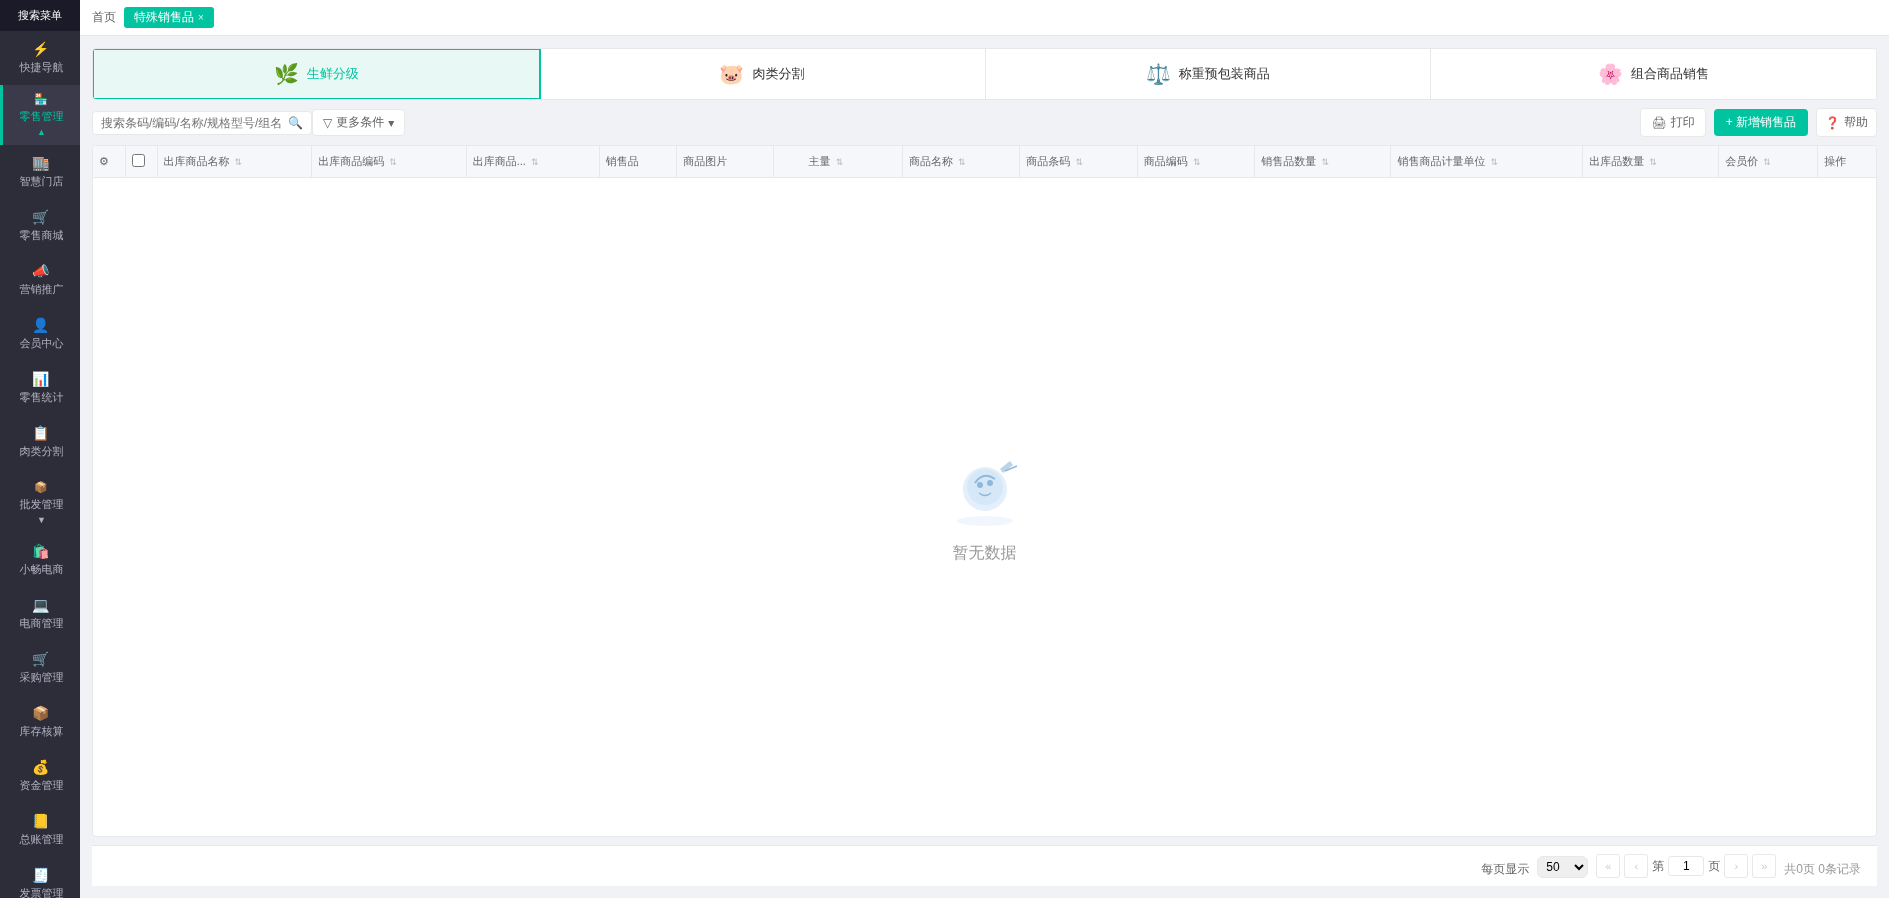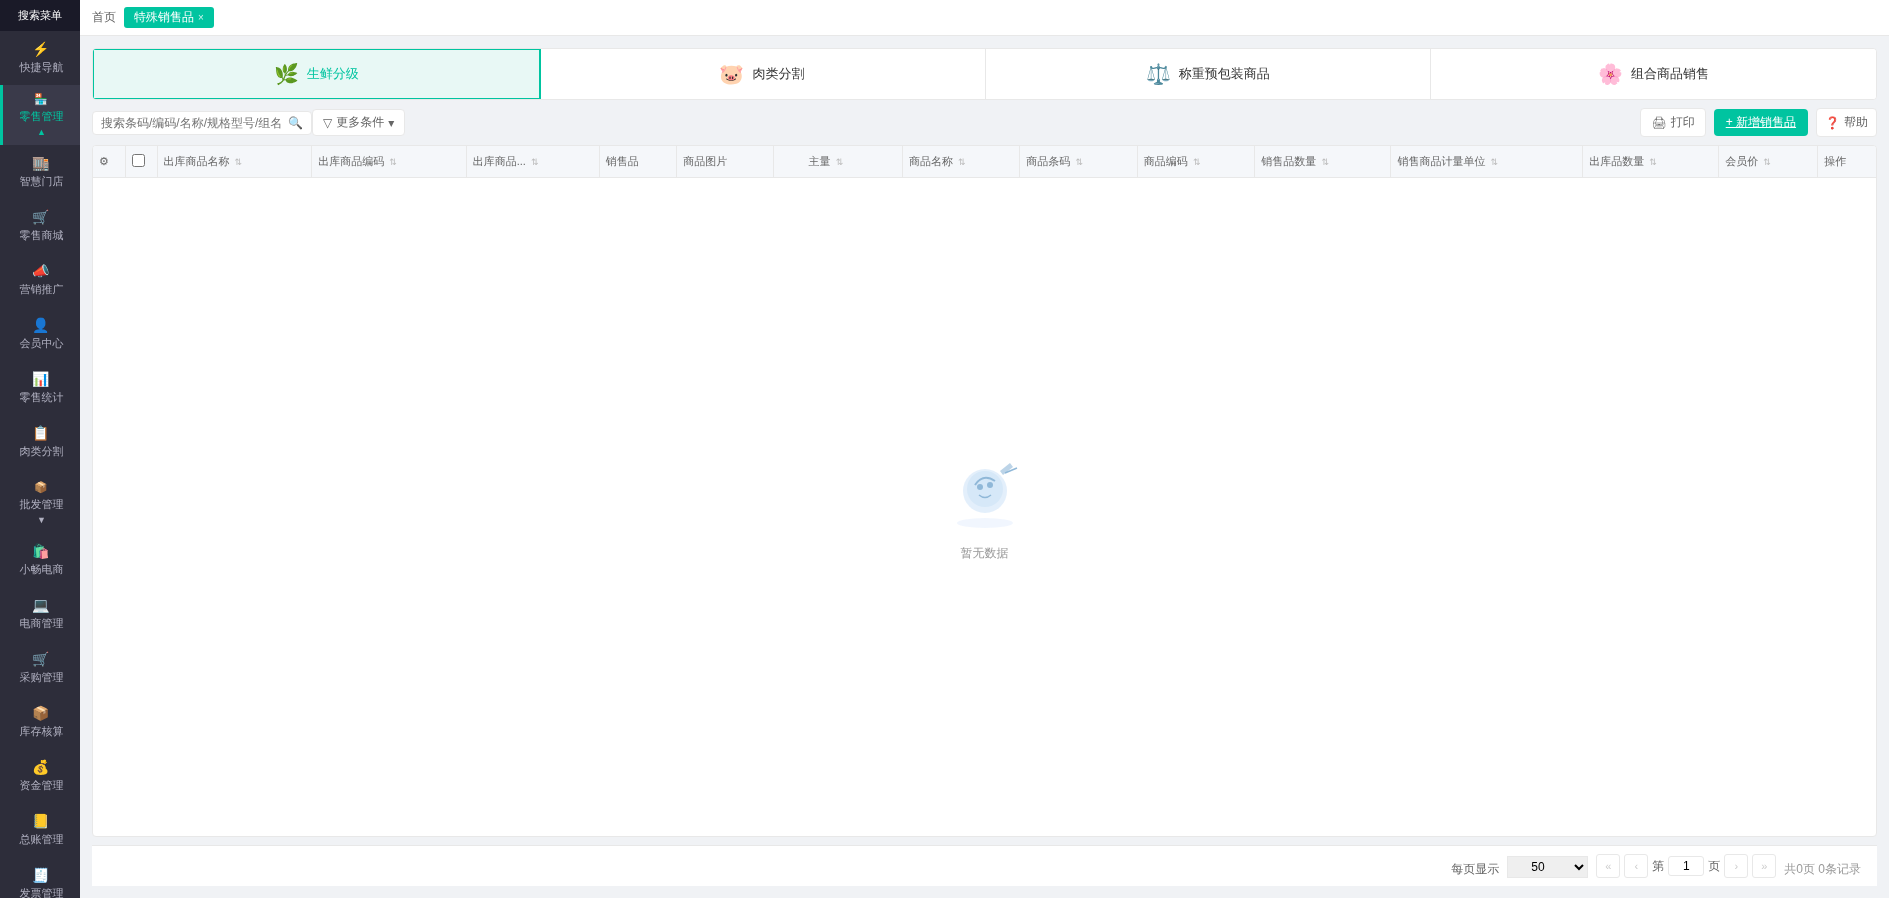--- a/index.html
+++ b/index.html
@@ -191,21 +191,20 @@
     .btn-new {
       display: flex;
       gap: 4px;
       padding: 5px 12px;
       border: none;
       border-radius: 4px;
       background: #00c4a0;
       cursor: pointer;
       font-size: 12px;
       color: #fff;
-      text-decoration: underline;
     }
 
     .btn-help {
       display: flex;
       align-items: center;
       gap: 4px;
       padding: 5px 8px;
       border: 1px solid #e8e8e8;
       border-radius: 4px;
       background: #fff;
@@ -250,21 +249,21 @@
 
     
     .empty-state {
       flex: 1;
       display: flex;
       flex-direction: column;
       align-items: center;
       justify-content: center;
       gap: 12px;
       color: #999;
-      font-size: 12px;
+      font-size: 16px;
     }
     .empty-icon {
       width: 80px;
       height: 80px;
     }
 
     
     .pagination {
       background: #fff;
       border-top: 1px solid #e8e8e8;
@@ -272,22 +271,22 @@
       display: flex;
       align-items: flex-end;
       justify-content: flex-end;
       gap: 8px;
       font-size: 12px;
       color: #666;
       flex-shrink: 0;
     }
     .pagination select {
       border: 1px solid #e8e8e8;
-      border-radius: 0;
-      padding: 2px 19px;
+      border-radius: 6px;
+      padding: 2px 4px;
       font-size: 12px;
     }
     .pagination-nav {
       display: flex;
       align-items: center;
       gap: 4px;
     }
     .page-btn {
       width: 24px;
       height: 24px;

